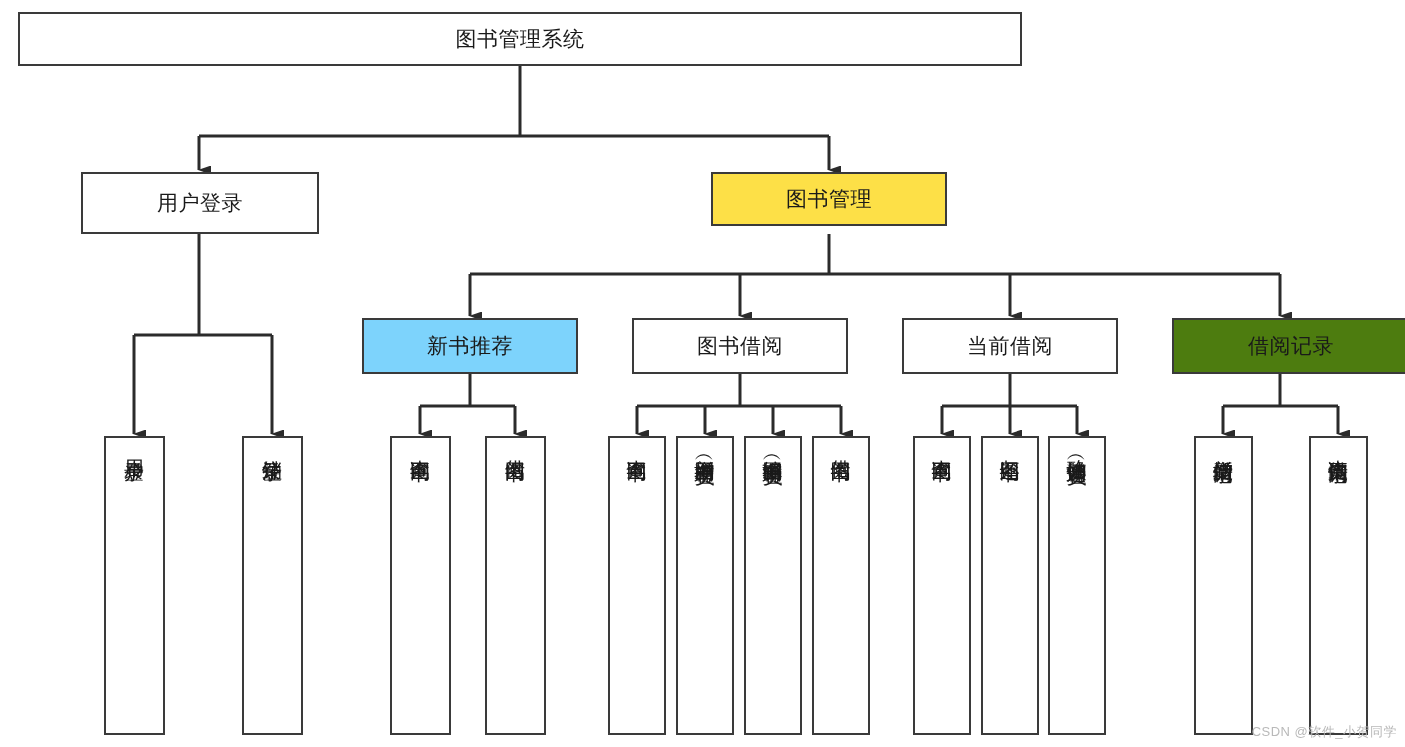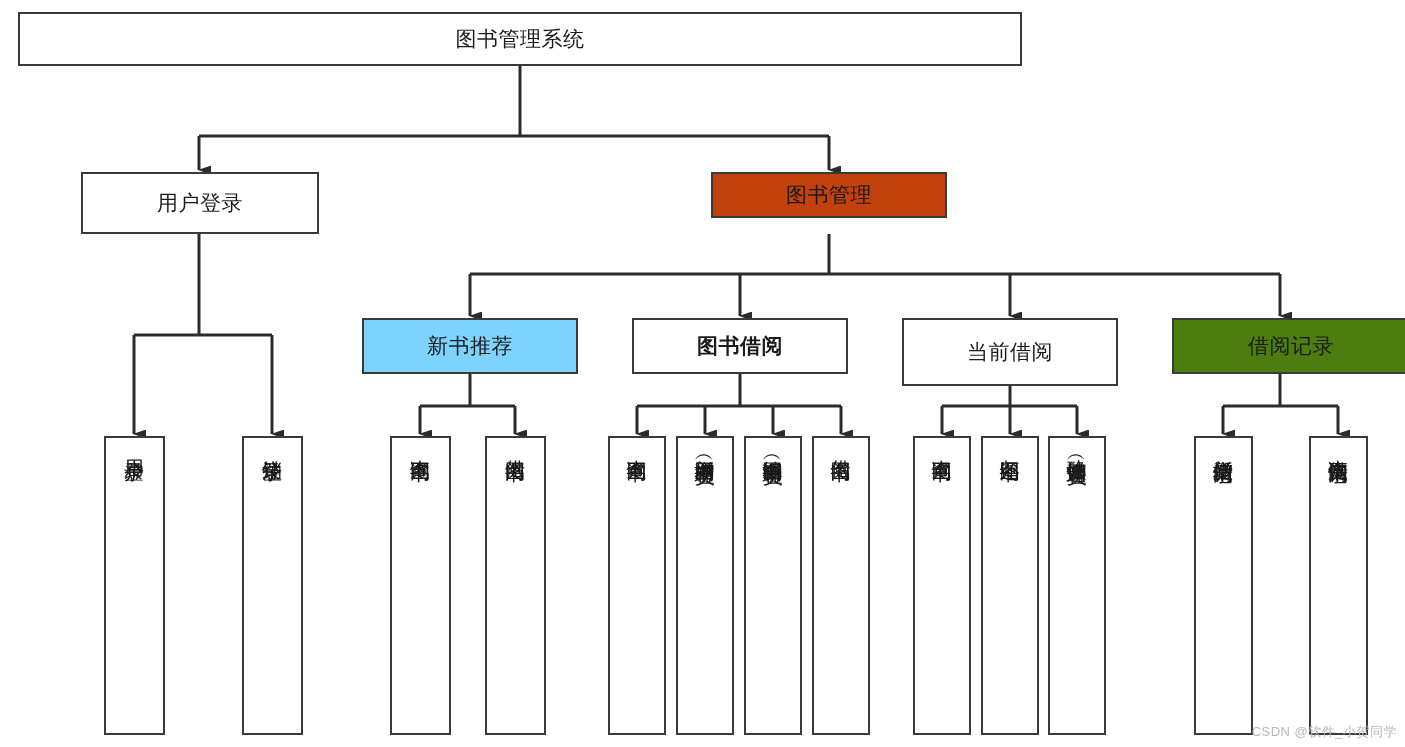--- a/index.html
+++ b/index.html
@@ -116,30 +116,30 @@
       </g>
   </svg>
 
   <div id="nodes">
       <div class="node-box horizontal" style="left: 18px; top: 12px; width: 1004px; height: 54px; border-color: rgb(58, 58, 58); background: rgb(255, 255, 255); color: rgb(26, 26, 26);">
         <span class="node-label">图书管理系统</span>
       </div>
       <div class="node-box horizontal" style="left: 81px; top: 172px; width: 238px; height: 62px; border-color: rgb(58, 58, 58); background: rgb(255, 255, 255); color: rgb(26, 26, 26);">
         <span class="node-label">用户登录</span>
       </div>
-      <div class="node-box horizontal" style="left: 711px; top: 172px; width: 236px; height: 46px; border-color: rgb(58, 58, 58); background: #c2410c; color: rgb(26, 26, 26);">
+      <div class="node-box horizontal" style="left: 711px; top: 172px; width: 236px; height: 54px; border-color: rgb(58, 58, 58); background: #fde047; color: rgb(26, 26, 26);">
         <span class="node-label">图书管理</span>
       </div>
       <div class="node-box horizontal" style="left: 362px; top: 318px; width: 216px; height: 56px; border-color: rgb(58, 58, 58); background: #7dd3fc; color: rgb(26, 26, 26);">
         <span class="node-label">新书推荐</span>
       </div>
-      <div class="node-box horizontal" style="left: 632px; top: 318px; width: 216px; height: 56px; border-color: rgb(58, 58, 58); background: rgb(255, 255, 255); color: rgb(26, 26, 26); font-weight: bold;">
+      <div class="node-box horizontal" style="left: 632px; top: 318px; width: 216px; height: 56px; border-color: rgb(58, 58, 58); background: rgb(255, 255, 255); color: rgb(26, 26, 26);">
         <span class="node-label">图书借阅</span>
       </div>
-      <div class="node-box horizontal" style="left: 902px; top: 318px; width: 216px; height: 68px; border-color: rgb(58, 58, 58); background: rgb(255, 255, 255); color: rgb(26, 26, 26);">
+      <div class="node-box horizontal" style="left: 902px; top: 318px; width: 216px; height: 56px; border-color: rgb(58, 58, 58); background: rgb(255, 255, 255); color: rgb(26, 26, 26);">
         <span class="node-label">当前借阅</span>
       </div>
       <div class="node-box horizontal" style="left: 1172px; top: 318px; width: 238px; height: 56px; border-color: rgb(58, 58, 58); background: #4d7c0f; color: rgb(26, 26, 26);">
         <span class="node-label">借阅记录</span>
       </div>
       <div class="node-box vertical" style="left: 104px; top: 436px; width: 61px; height: 299px; border-color: rgb(58, 58, 58); background: rgb(255, 255, 255); color: rgb(26, 26, 26);">
         <span class="node-label">用户登录</span>
       </div>
       <div class="node-box vertical" style="left: 242px; top: 436px; width: 61px; height: 299px; border-color: rgb(58, 58, 58); background: rgb(255, 255, 255); color: rgb(26, 26, 26);">
         <span class="node-label">注销登录</span>

